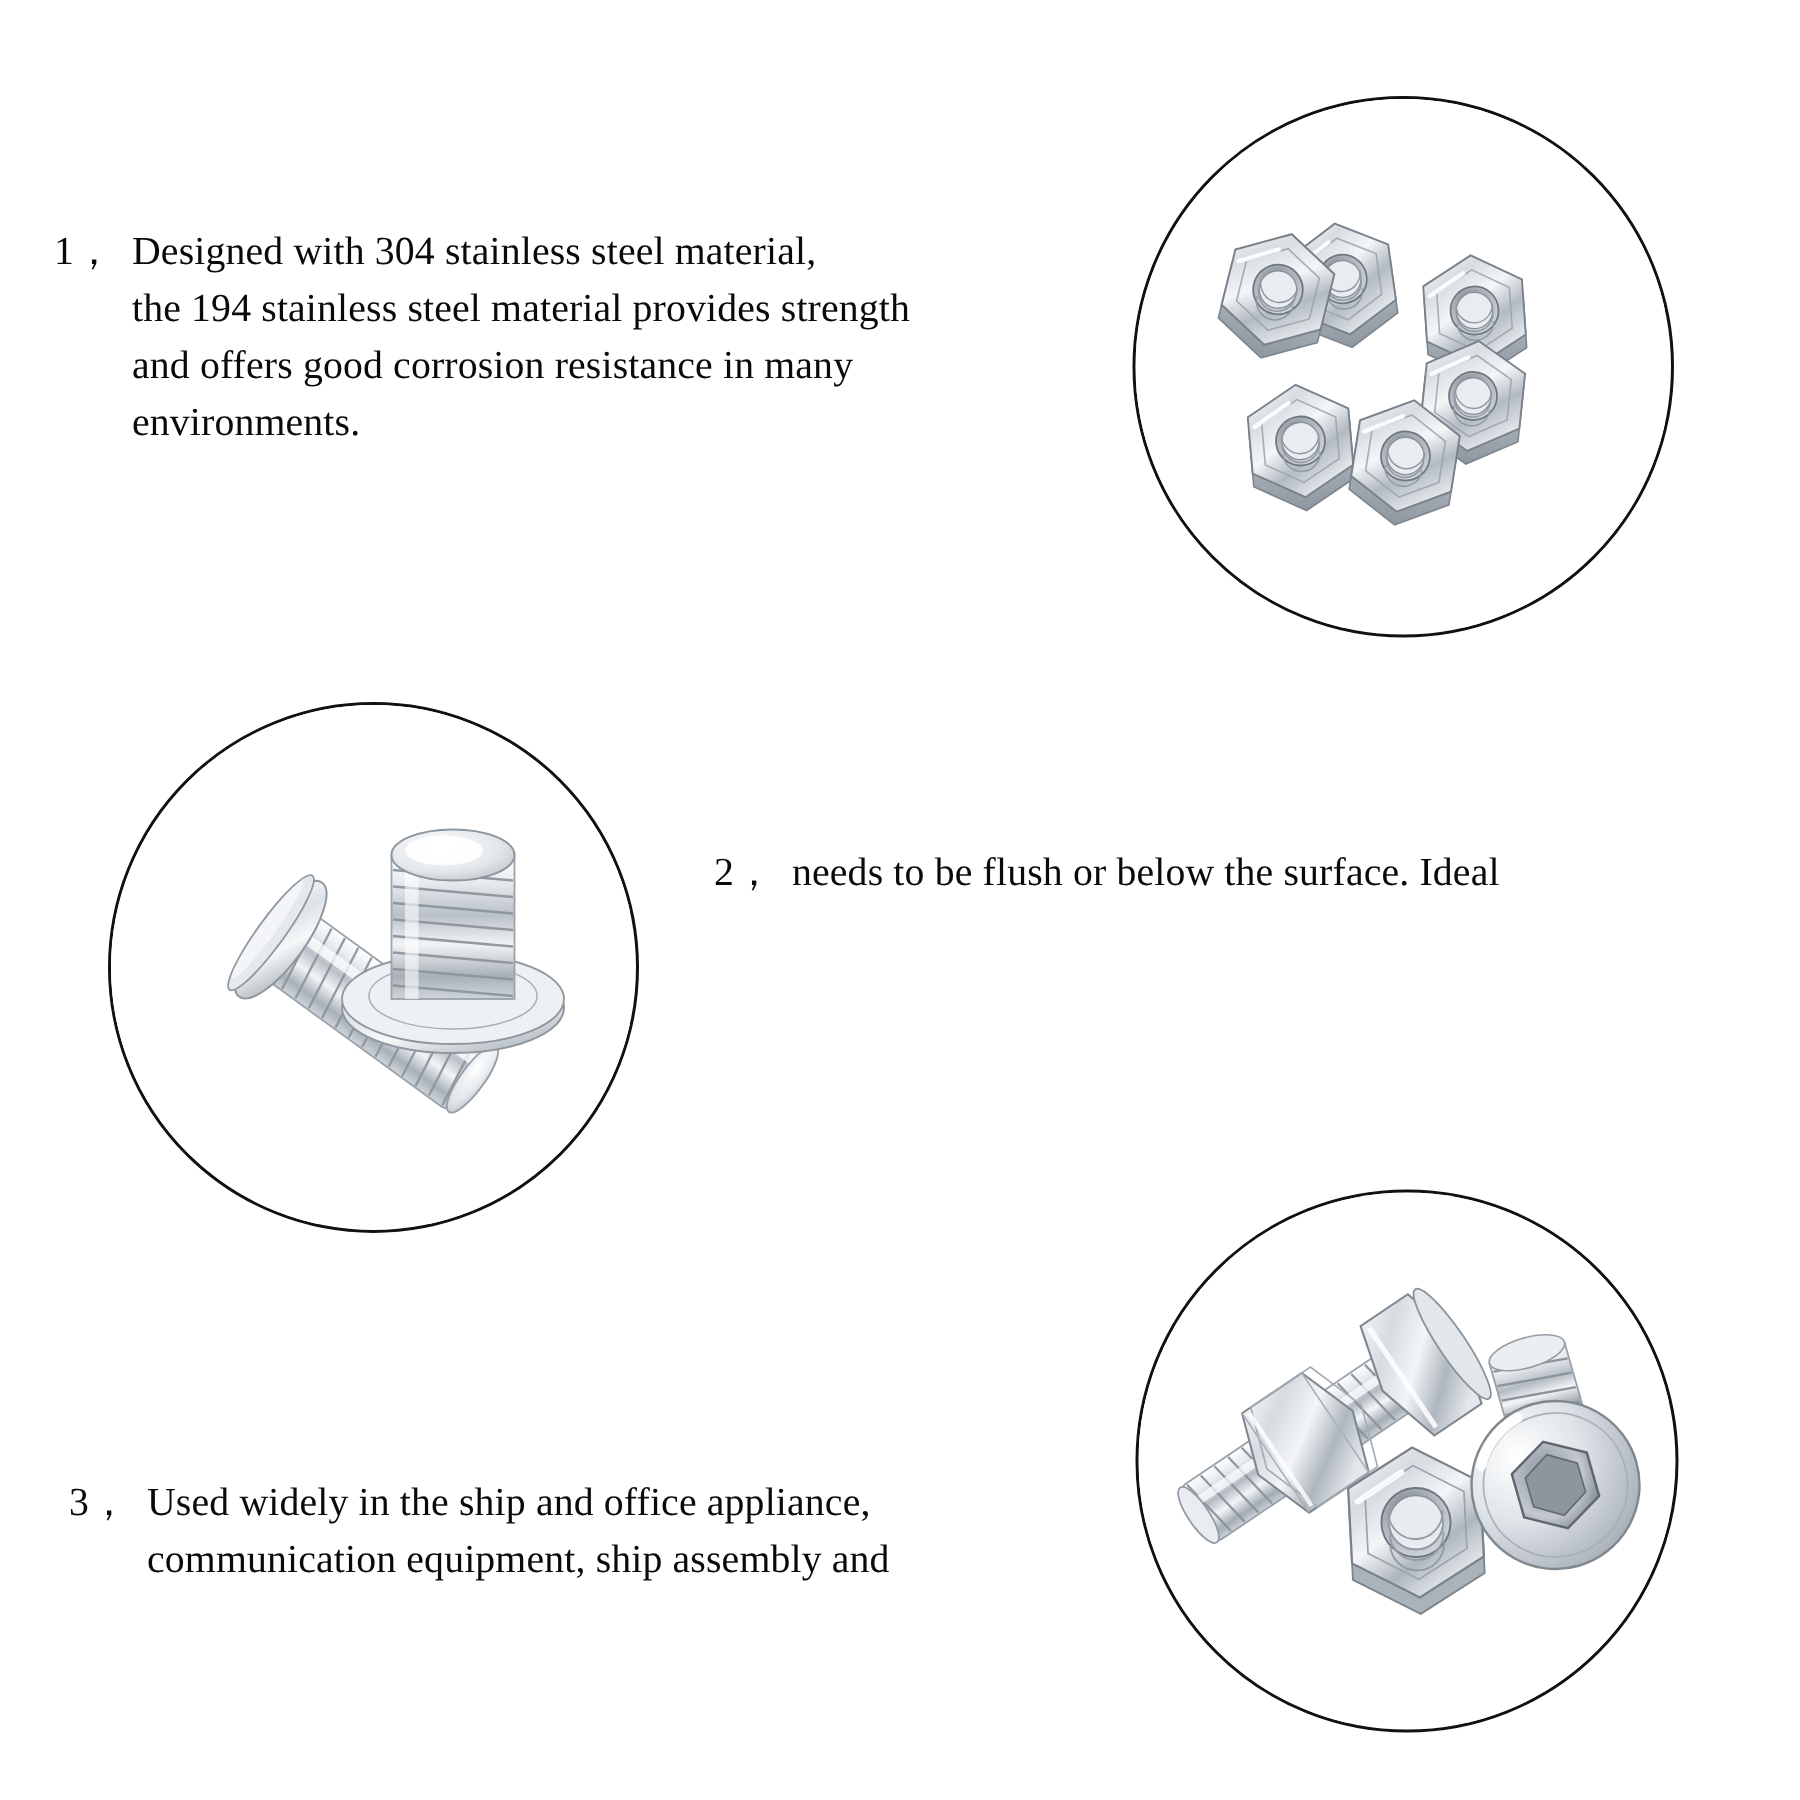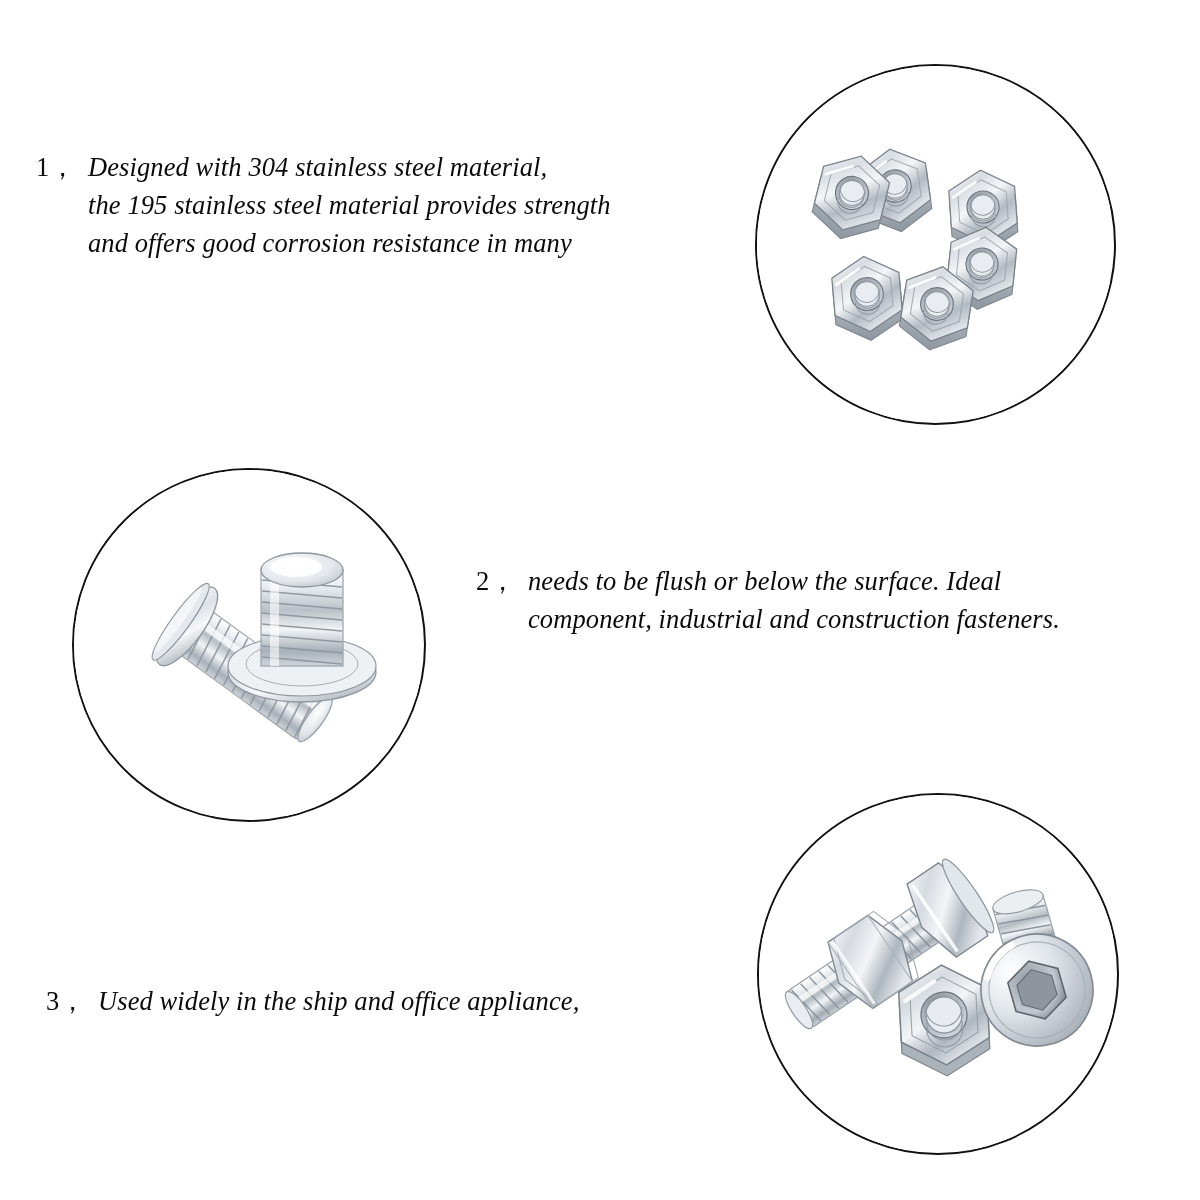--- a/index.html
+++ b/index.html
@@ -38,21 +38,20 @@
     font-size: 26.5px;
     line-height: 38px;
     white-space: pre;
   }
   .feature .lines {
     flex: 1 1 auto;
   }
   .feature .lines .ln {
     display: block;
     white-space: pre;
-    font-style: italic;
   }
 
   #feature-1 { left: 36px;  top: 148px;  width: 720px; }
   #feature-2 { left: 476px; top: 562px;  width: 720px; }
   #feature-3 { left: 46px;  top: 982px;  width: 720px; }
 
   
   .photo-circle {
     position: absolute;
     border-radius: 50%;
@@ -68,37 +67,38 @@
 </style>
 </head>
 <body>
 
 <div class="page">
 
   <div class="feature" id="feature-1">
     <span class="num">1，</span>
     <span class="lines">
       <span class="ln">Designed with 304 stainless steel material,</span>
-      <span class="ln">the 195 stainless steel material provides strength</span>
+      <span class="ln">the 194 stainless steel material provides strength</span>
       <span class="ln">and offers good corrosion resistance in many</span>
+      <span class="ln">environments.</span>
     </span>
   </div>
 
   <div class="feature" id="feature-2">
     <span class="num">2，</span>
     <span class="lines">
       <span class="ln">needs to be flush or below the surface. Ideal</span>
-      <span class="ln">component, industrial and construction fasteners.</span>
     </span>
   </div>
 
   <div class="feature" id="feature-3">
     <span class="num">3，</span>
     <span class="lines">
       <span class="ln">Used widely in the ship and office appliance,</span>
+      <span class="ln">communication equipment, ship assembly and</span>
     </span>
   </div>
 
   <div class="photo-circle" id="photo-nuts">
     <svg width="353" height="353" viewBox="0 0 353 353">
       <defs>
         <linearGradient id="nutFace" x1="0" y1="0" x2="0.6" y2="1">
           <stop offset="0%" stop-color="#fdfdfd"></stop>
           <stop offset="28%" stop-color="#d8dde2"></stop>
           <stop offset="52%" stop-color="#f4f6f8"></stop>

